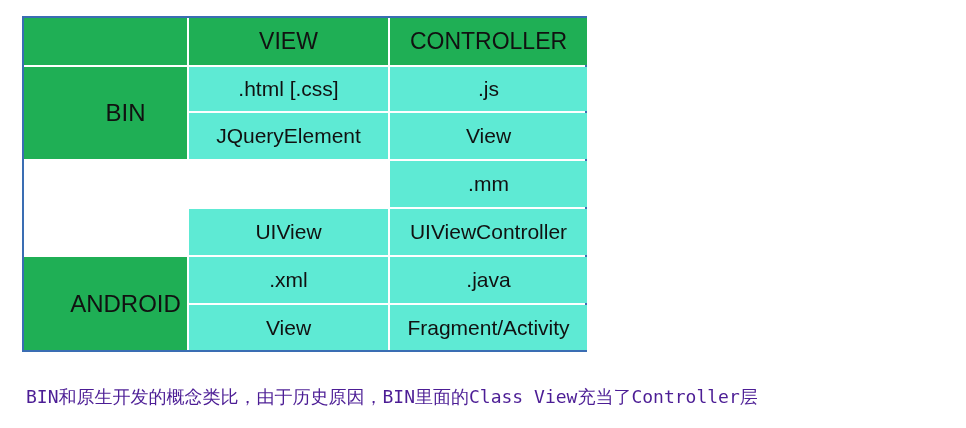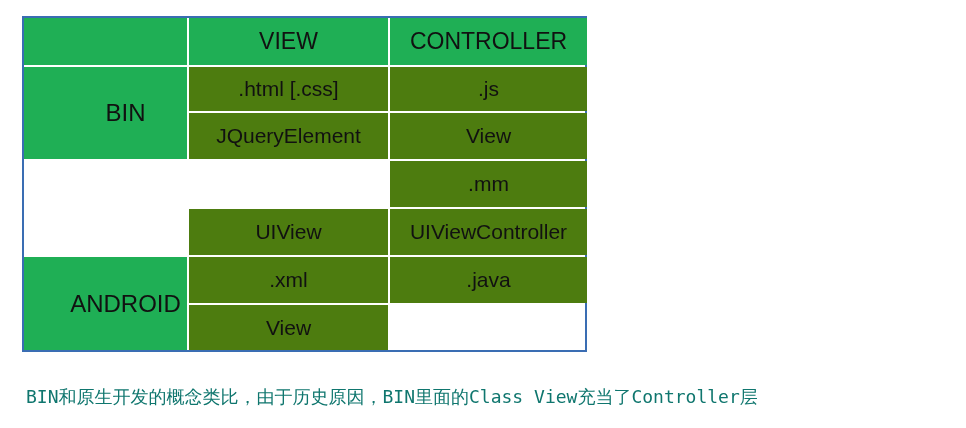--- a/index.html
+++ b/index.html
@@ -14,27 +14,27 @@
     grid-template-rows: 47px 44px 46px 46px 46px 46px 45px;
     gap: 2px;
     font-family: Liberation Sans, sans-serif;
     color: #111;
   }
   .c {
     display: flex; align-items: center; justify-content: center;
     font-size: 21px;
   }
   .g { background: #1faf55; }
-  .b { background: #4d7c0f; }
+  .b { background: #5eead4; }
   .hdr { font-size: 23px; }
   .rowhdr { font-size: 24px; padding-left: 40px; }
   .caption {
     position: absolute; left: 26px; top: 385px;
     font-family: "DejaVu Sans Mono", "Liberation Mono", monospace;
-    font-size: 18px; color: #0f766e; white-space: nowrap;
+    font-size: 18px; color: #4c1d95; white-space: nowrap;
   }
 </style>
 </head>
 <body>
 
 <div class="tbl">
   <div class="c g" style="grid-column:1;grid-row:1"></div>
   <div class="c g hdr" style="grid-column:2;grid-row:1">VIEW</div>
   <div class="c g hdr" style="grid-column:3;grid-row:1">CONTROLLER</div>
 
@@ -45,15 +45,16 @@
   <div class="c b" style="grid-column:3;grid-row:3">View</div>
 
   <div class="c b" style="grid-column:3;grid-row:4">.mm</div>
   <div class="c b" style="grid-column:2;grid-row:5">UIView</div>
   <div class="c b" style="grid-column:3;grid-row:5">UIViewController</div>
 
   <div class="c g rowhdr" style="grid-column:1;grid-row:6 / span 2">ANDROID</div>
   <div class="c b" style="grid-column:2;grid-row:6">.xml</div>
   <div class="c b" style="grid-column:3;grid-row:6">.java</div>
   <div class="c b" style="grid-column:2;grid-row:7">View</div>
+  <div class="c b" style="grid-column:3;grid-row:7">Fragment/Activity</div>
 </div>
 
 <div class="caption">BIN和原生开发的概念类比，由于历史原因，BIN里面的Class View充当了Controller层</div>
 
 </body></html>

